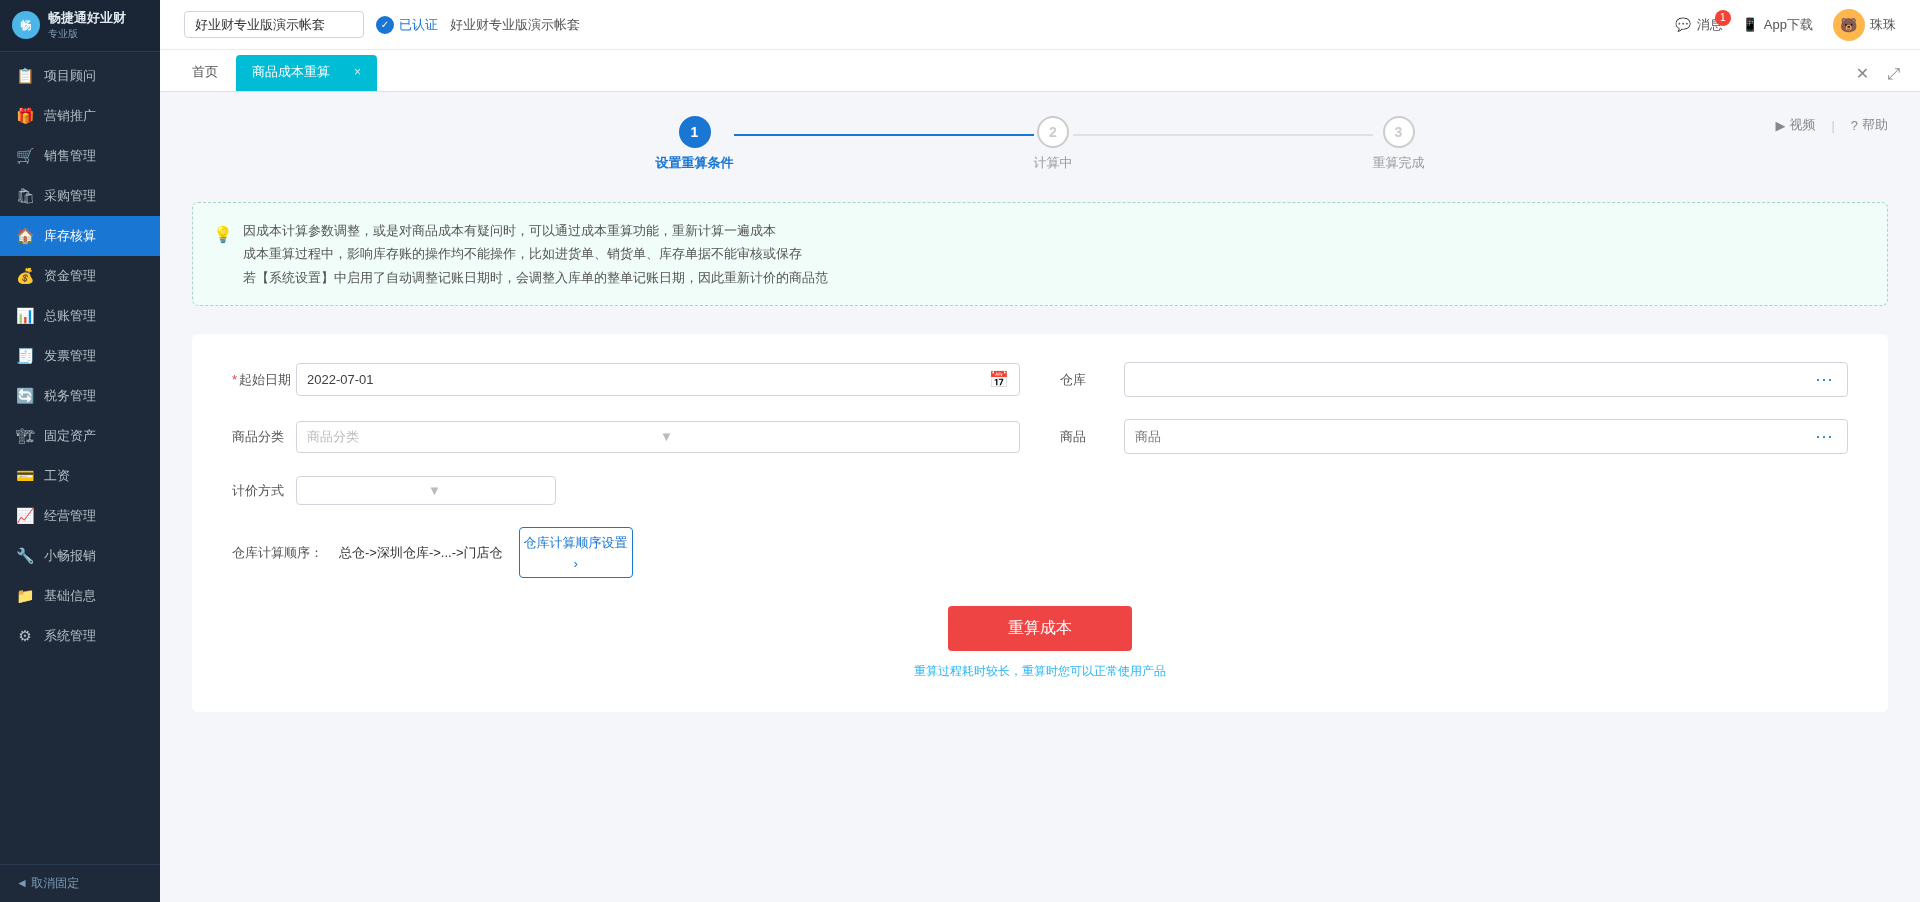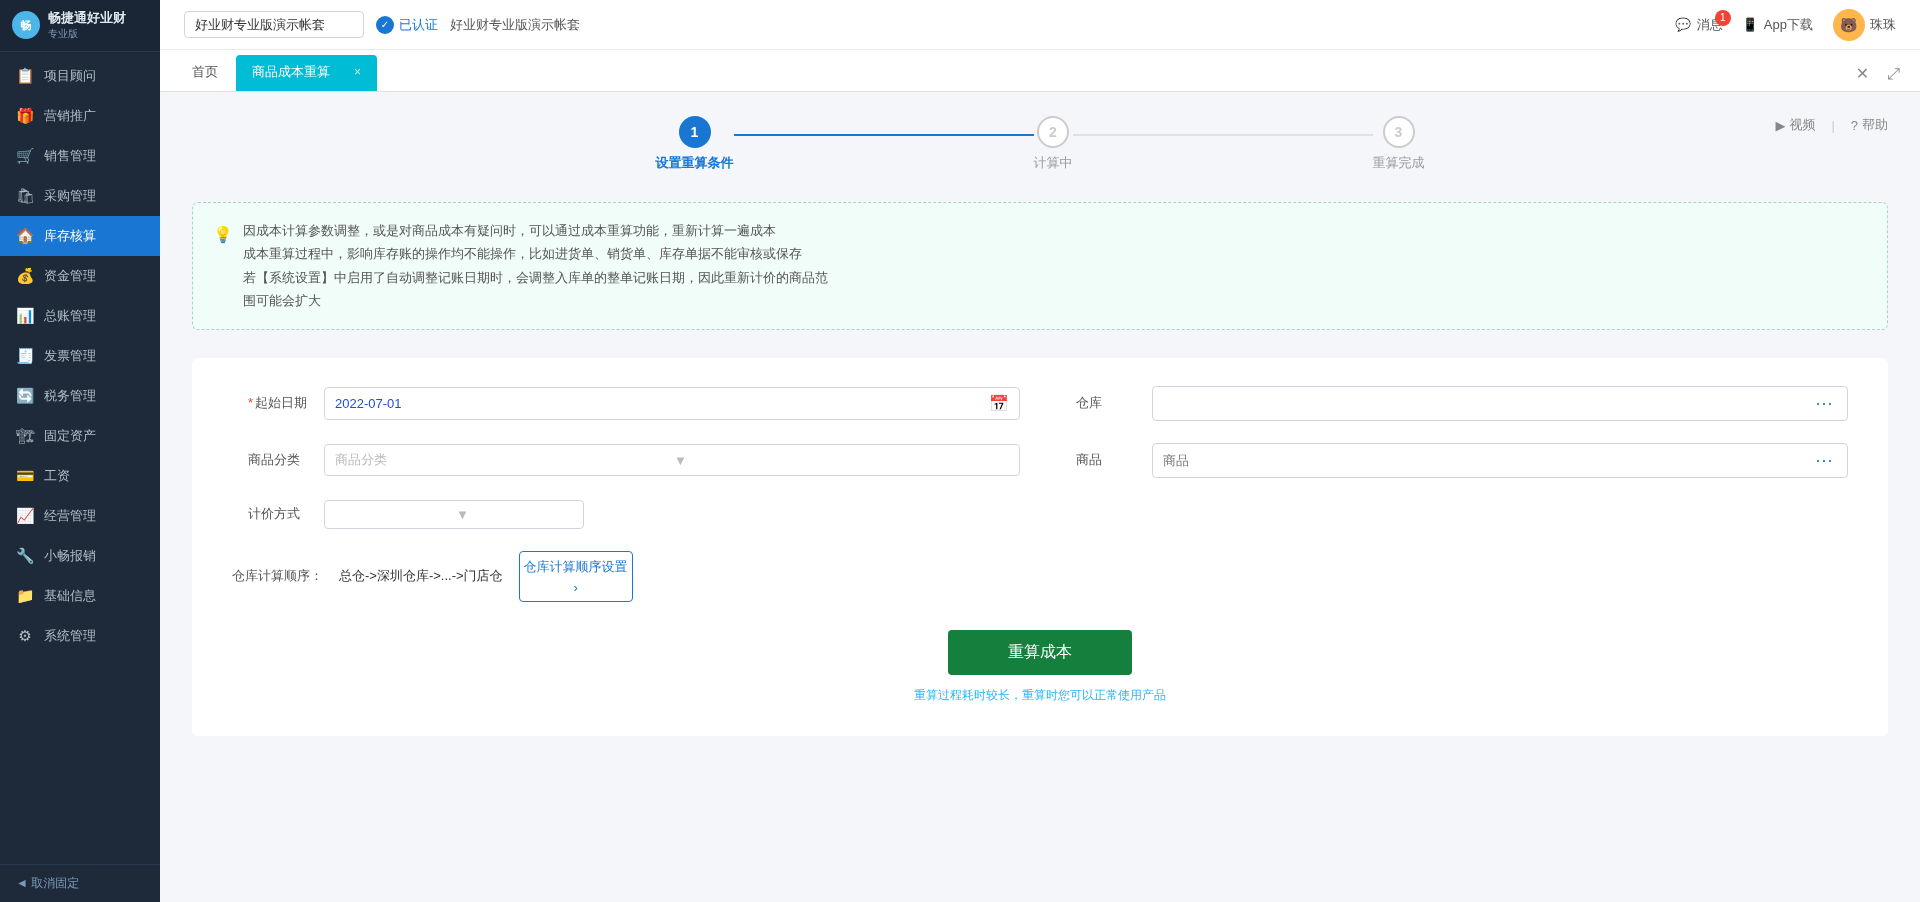--- a/index.html
+++ b/index.html
@@ -303,23 +303,22 @@
     }
     .form-row {
       display: flex;
       align-items: center;
       gap: 40px;
       margin-bottom: 22px;
     }
     .form-field {
       display: flex;
       align-items: center;
-      gap: 16px;
-      flex: 1;
-      margin-left: 16px;
+      gap: 4px;
+      flex: 1;
     }
     .form-label {
       color: #555;
       font-size: 13px;
       white-space: nowrap;
       min-width: 60px;
     }
     .required-mark { color: #f44336; margin-right: 2px; }
     .form-input {
       border: 1px solid #d0d5dd;
@@ -344,21 +343,21 @@
       border-radius: 4px;
       padding: 6px 10px;
       min-width: 200px;
       flex: 1;
       background: white;
     }
     .input-with-icon input {
       border: none;
       outline: none;
       font-size: 13px;
-      color: #1d4ed8;
+      color: #404040;
       flex: 1;
       width: 100%;
     }
     .dots-btn {
       background: none;
       border: none;
       cursor: pointer;
       color: #1976d2;
       font-size: 18px;
       padding: 0 4px;
@@ -399,21 +398,21 @@
       display: flex;
       align-items: center;
       gap: 4px;
       flex-direction: column;
     }
 
     
     .recalc-btn {
       display: block;
       margin: 0 auto 12px;
-      background: #15803d;
+      background: #ef4444;
       color: white;
       border: none;
       border-radius: 4px;
       padding: 12px 60px;
       font-size: 16px;
       cursor: pointer;
       font-weight: 500;
     }
     .recalc-hint {
       text-align: center;
@@ -587,21 +586,20 @@
         </span>
       </div>
     </div>
 
     <div class="info-box">
       <span class="info-icon">💡</span>
       <div>
         <div>因成本计算参数调整，或是对商品成本有疑问时，可以通过成本重算功能，重新计算一遍成本</div>
         <div>成本重算过程中，影响库存账的操作均不能操作，比如进货单、销货单、库存单据不能审核或保存</div>
         <div>若【系统设置】中启用了自动调整记账日期时，会调整入库单的整单记账日期，因此重新计价的商品范</div>
-        <div>围可能会扩大</div>
       </div>
     </div>
 
     <div class="form-section">
 
       <div class="form-row">
         <div class="form-field">
           <span class="form-label">
             <span class="required-mark">*</span><span>起始日期</span>
           </span>

